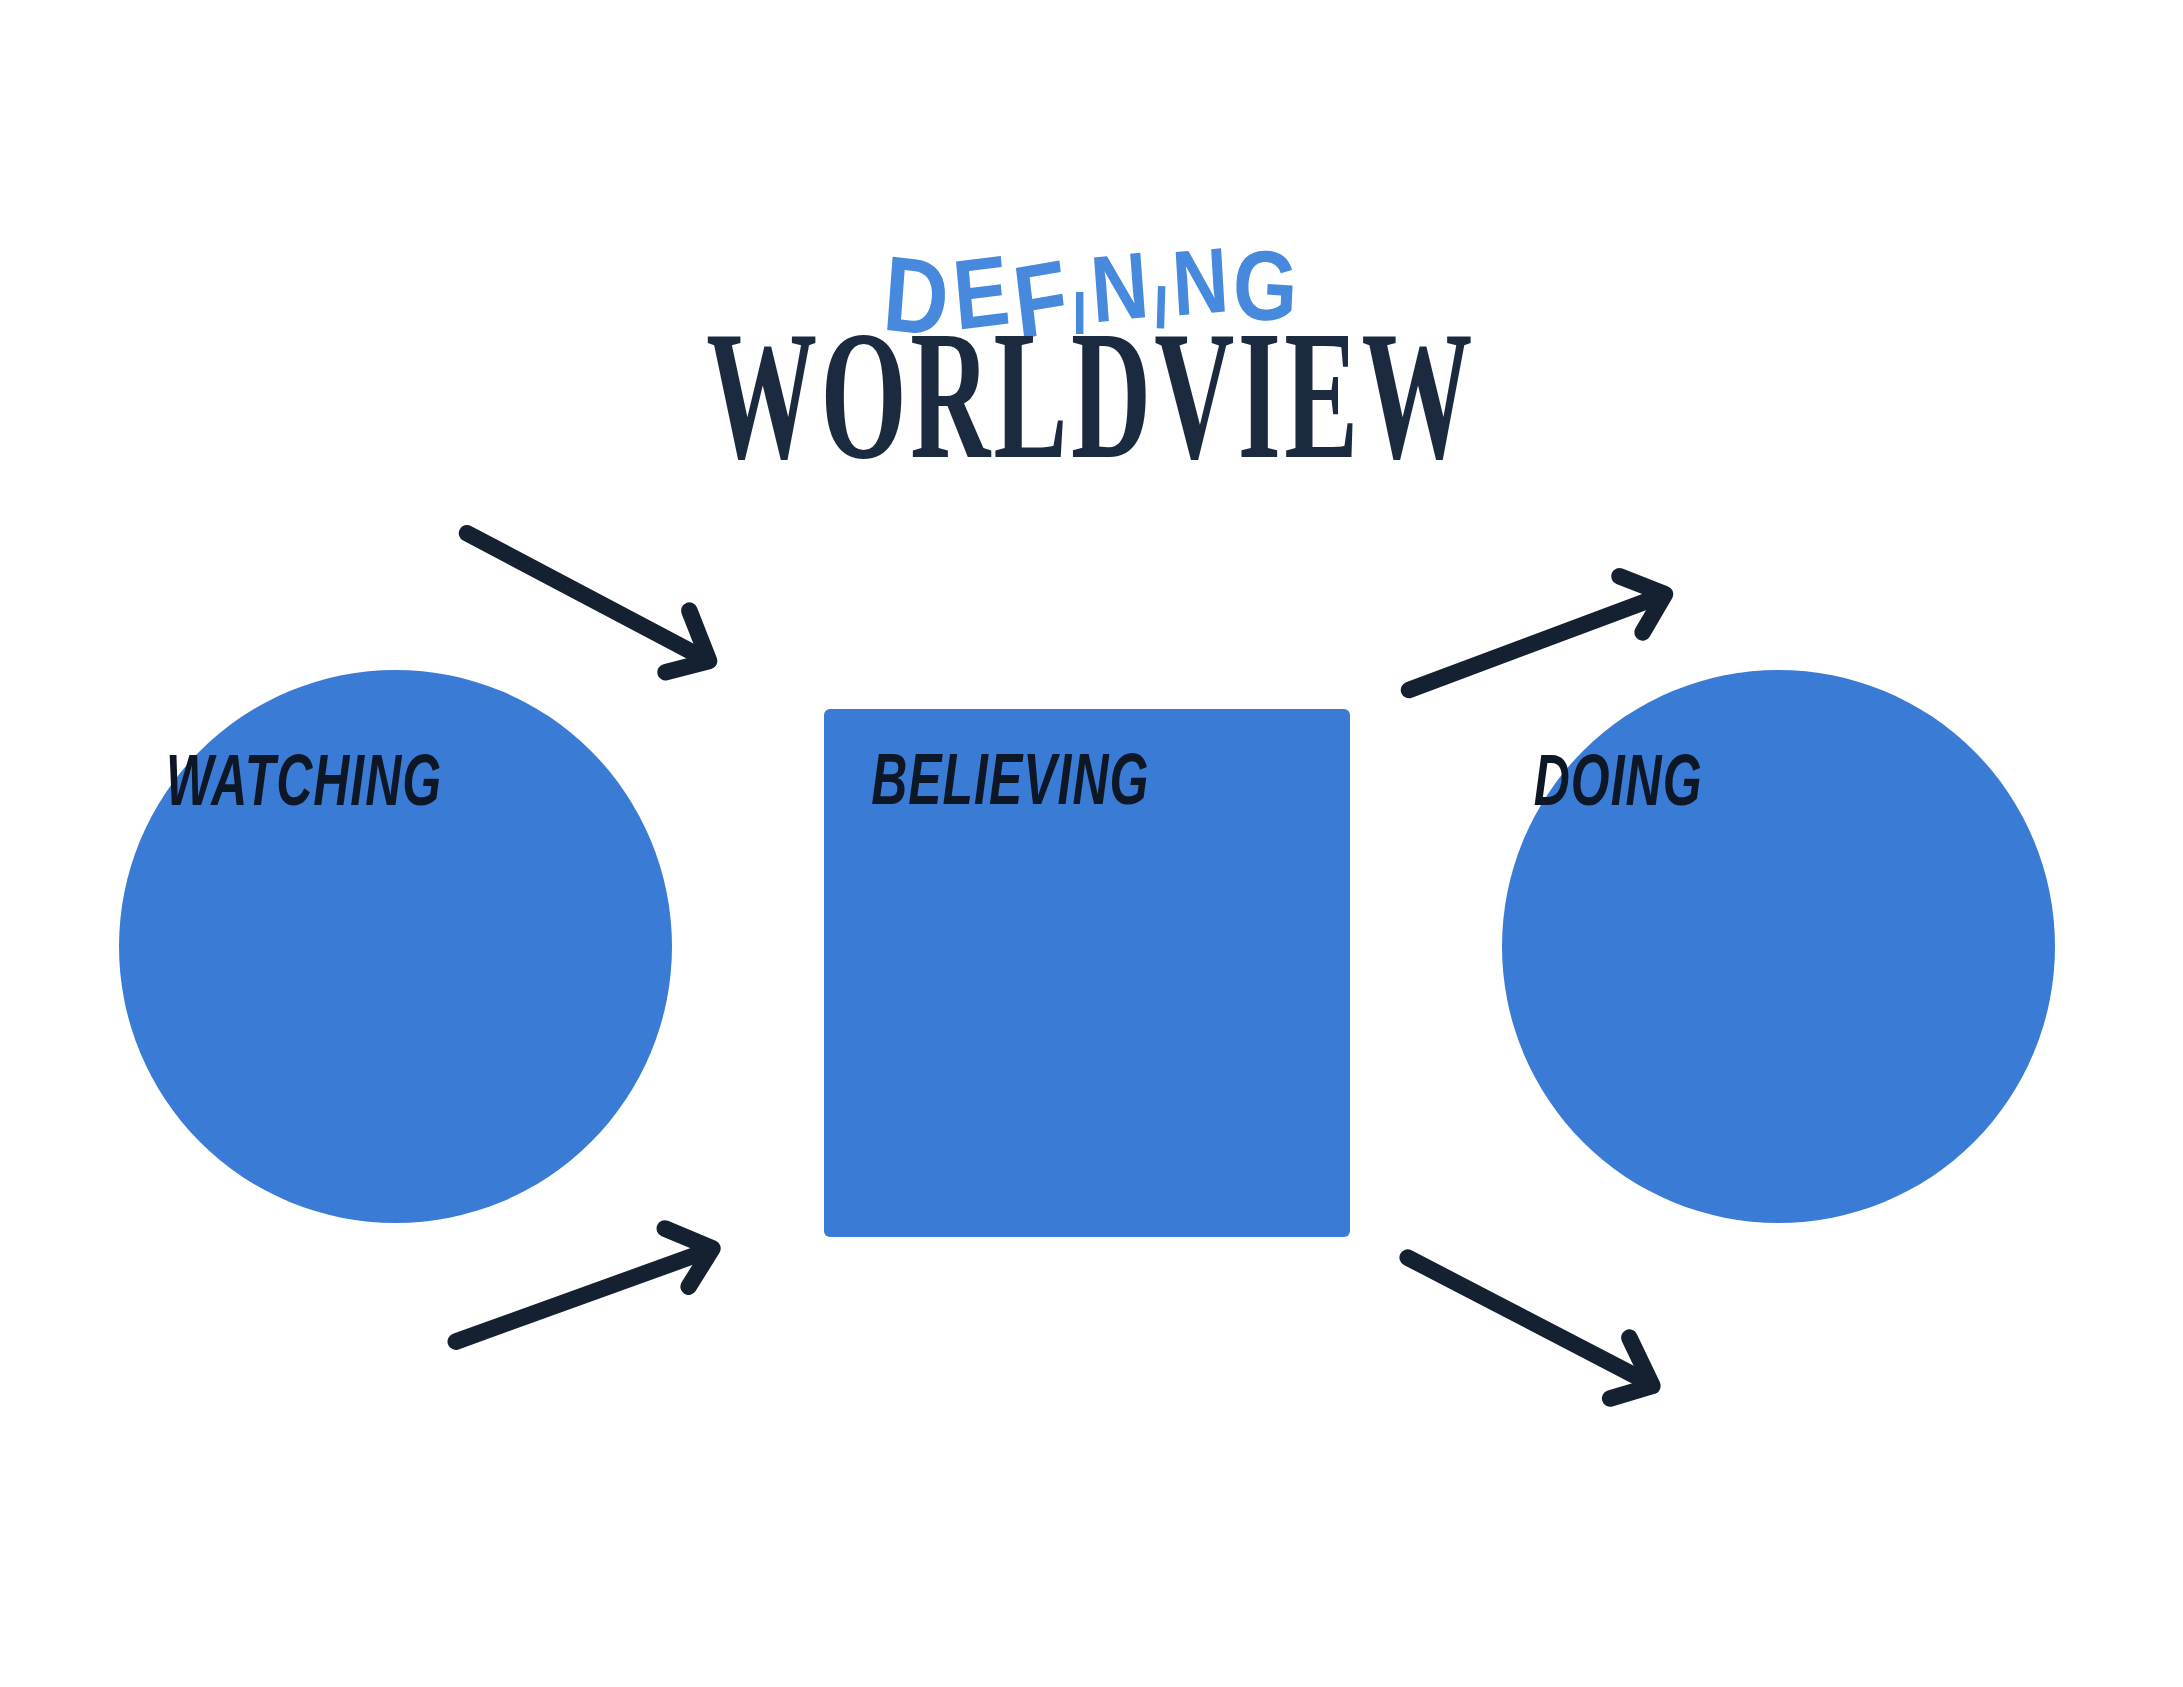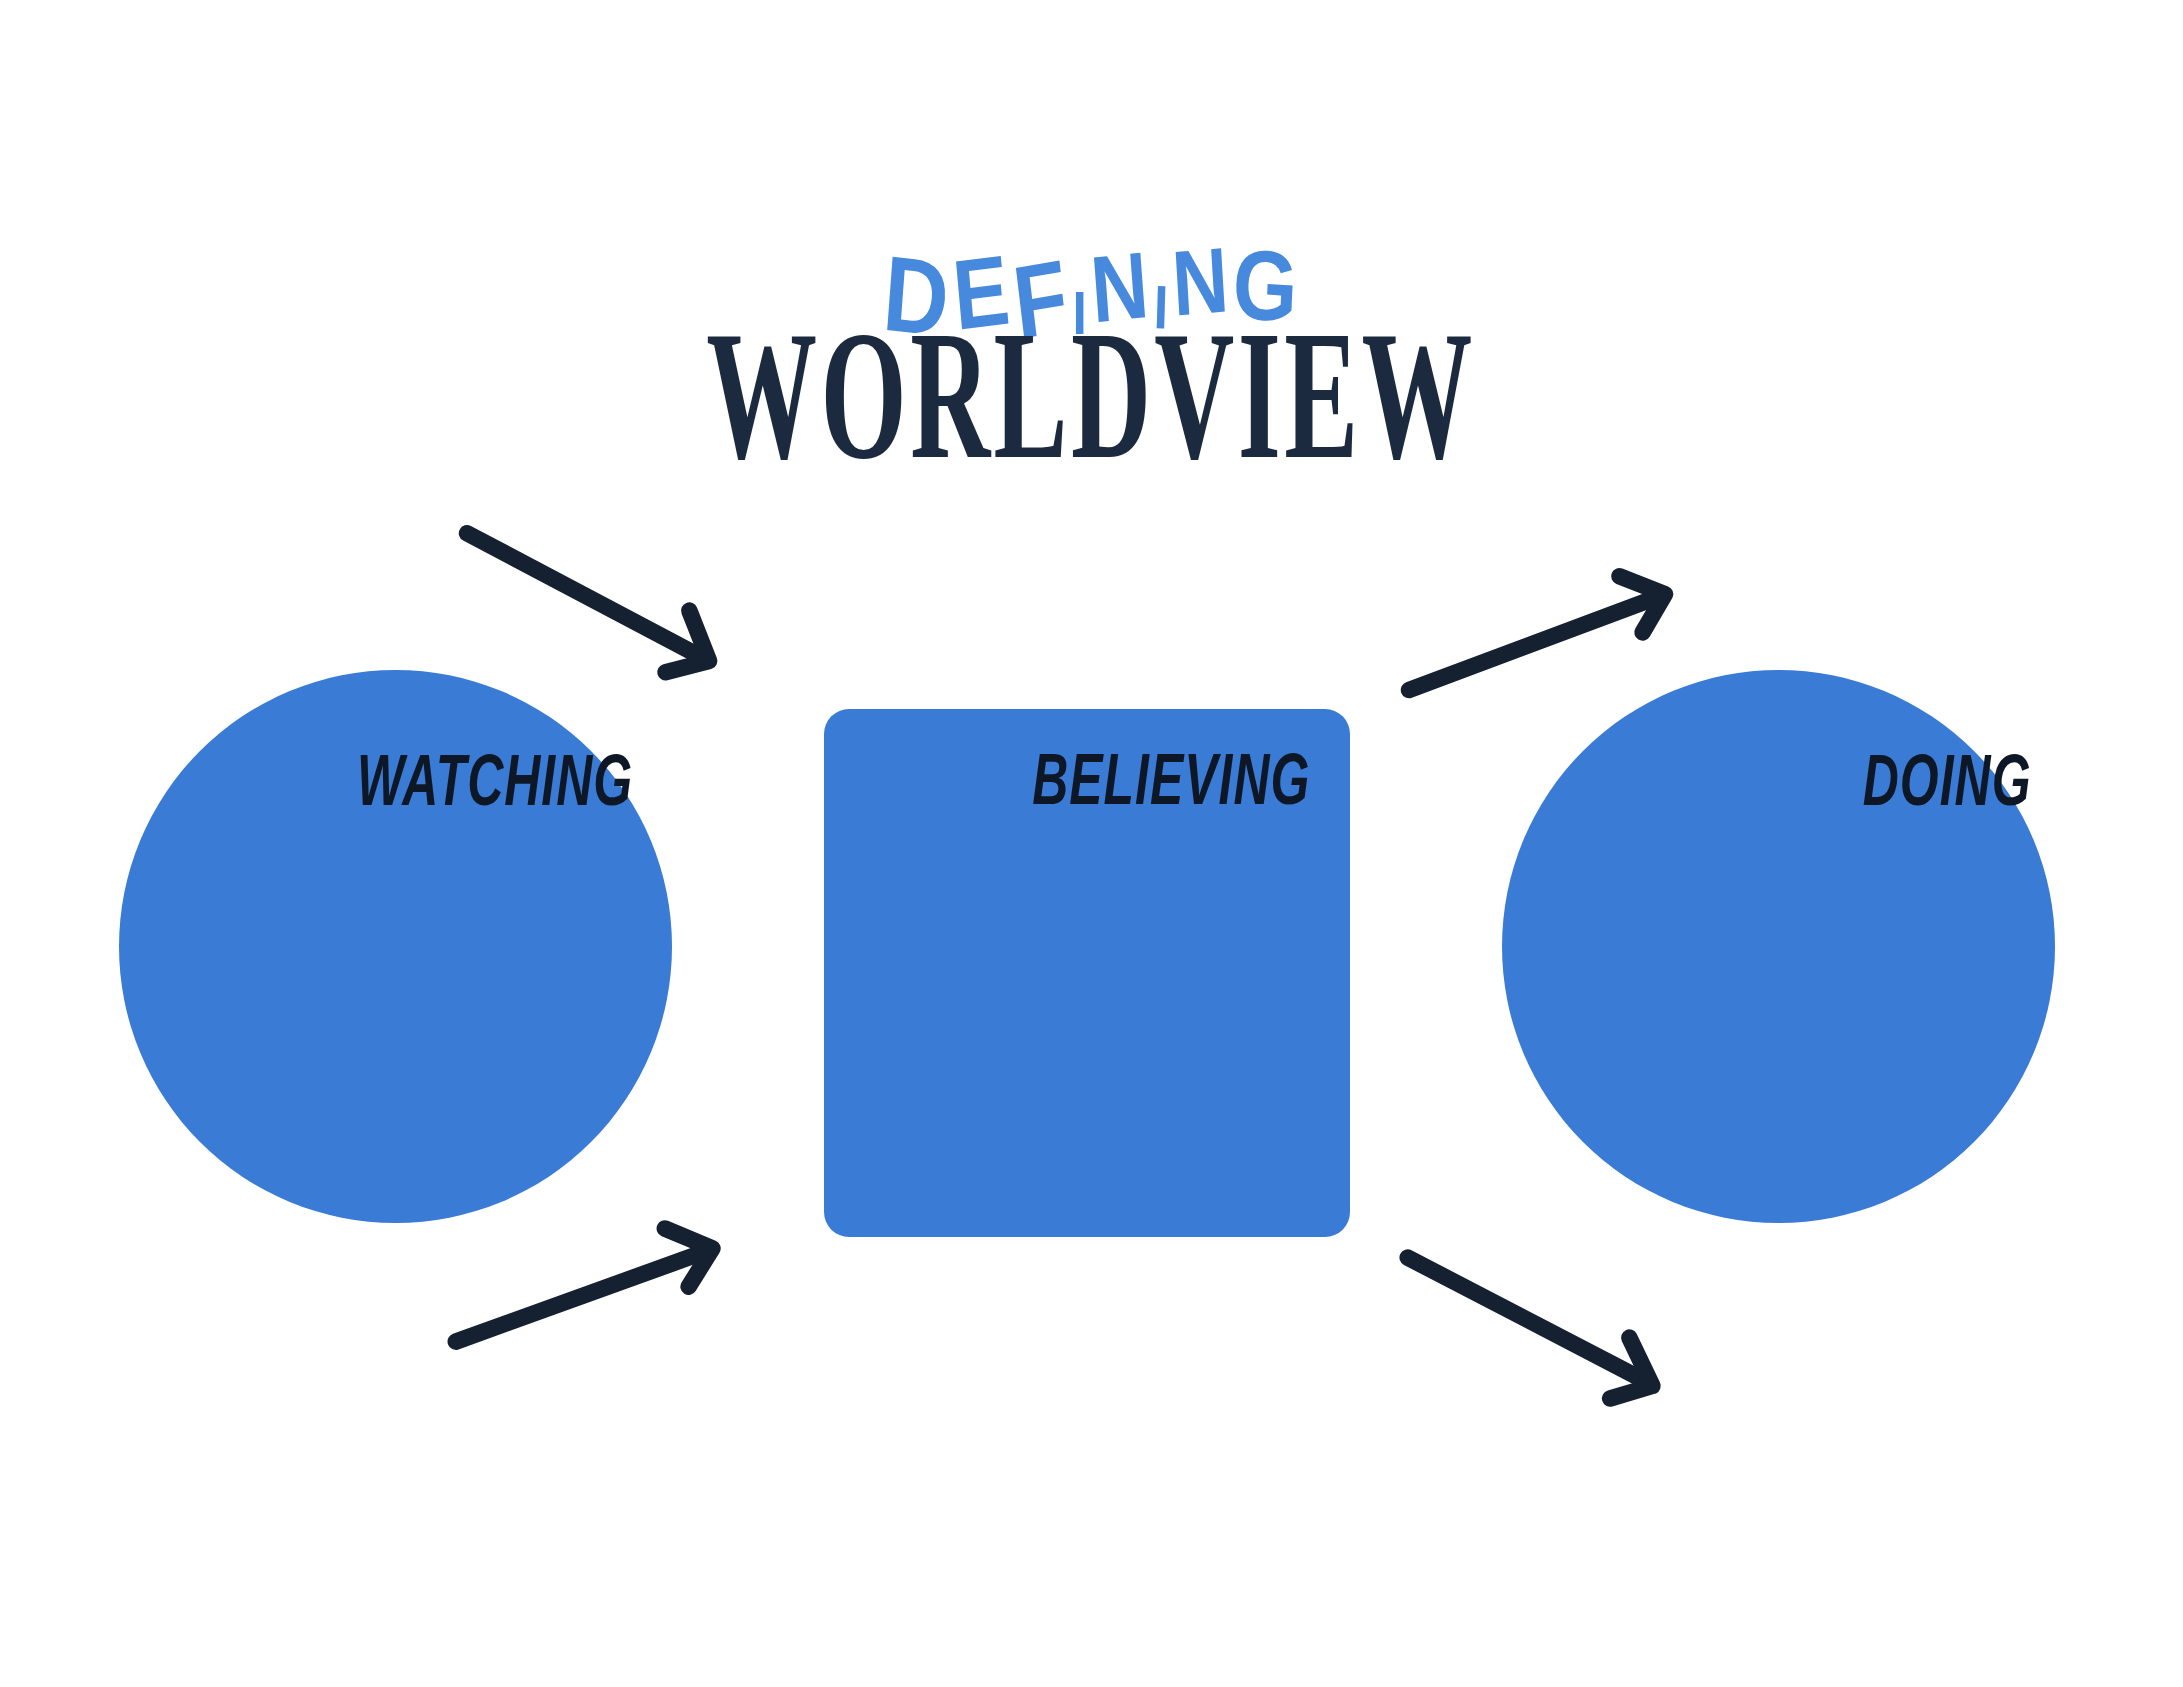--- a/index.html
+++ b/index.html
@@ -66,28 +66,28 @@
     transform-origin: top center;
   }
 
   
   .node {
     position: absolute;
     background: #3A7BD6;
   }
   .node-circle { border-radius: 50%; }
   .node-watching { left: 119px;  top: 670px; width: 553px; height: 553px; }
-  .node-believing { left: 824px; top: 709px; width: 526px; height: 528px; border-radius: 25px; }
+  .node-believing { left: 824px; top: 709px; width: 526px; height: 528px; border-radius: 6px; }
   .node-doing    { left: 1502px; top: 670px; width: 553px; height: 553px; }
 
   .node-label {
     position: absolute;
-    left: 0;
+    left: 8px;
     width: 100%;
-    text-align: right;
+    text-align: left;
     line-height: 1;
     white-space: nowrap;
     text-decoration: underline;
   }
   .node-circle .node-label { top: 75px; }
   .node-believing .node-label { top: 35px; }
   .node-label span {
     display: inline-block;
     font-style: italic;
     font-weight: 700;

